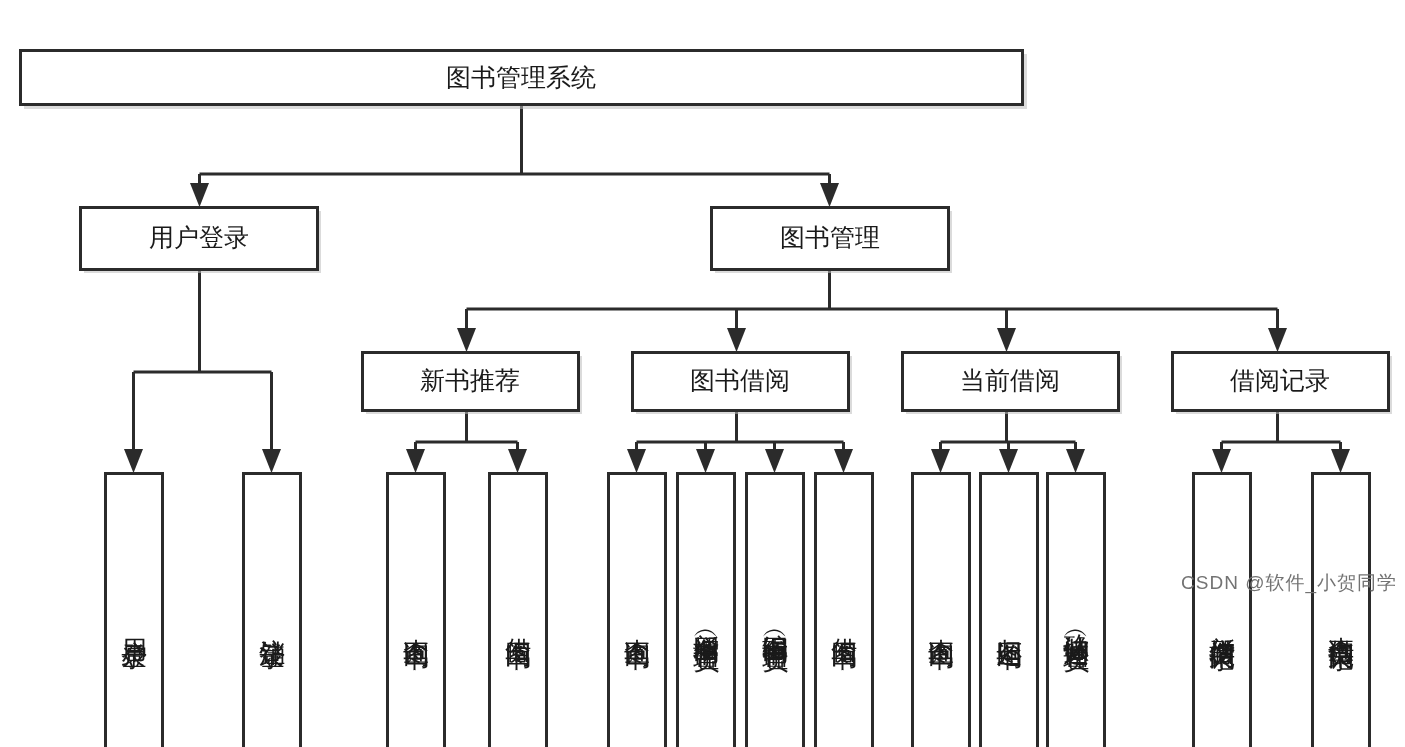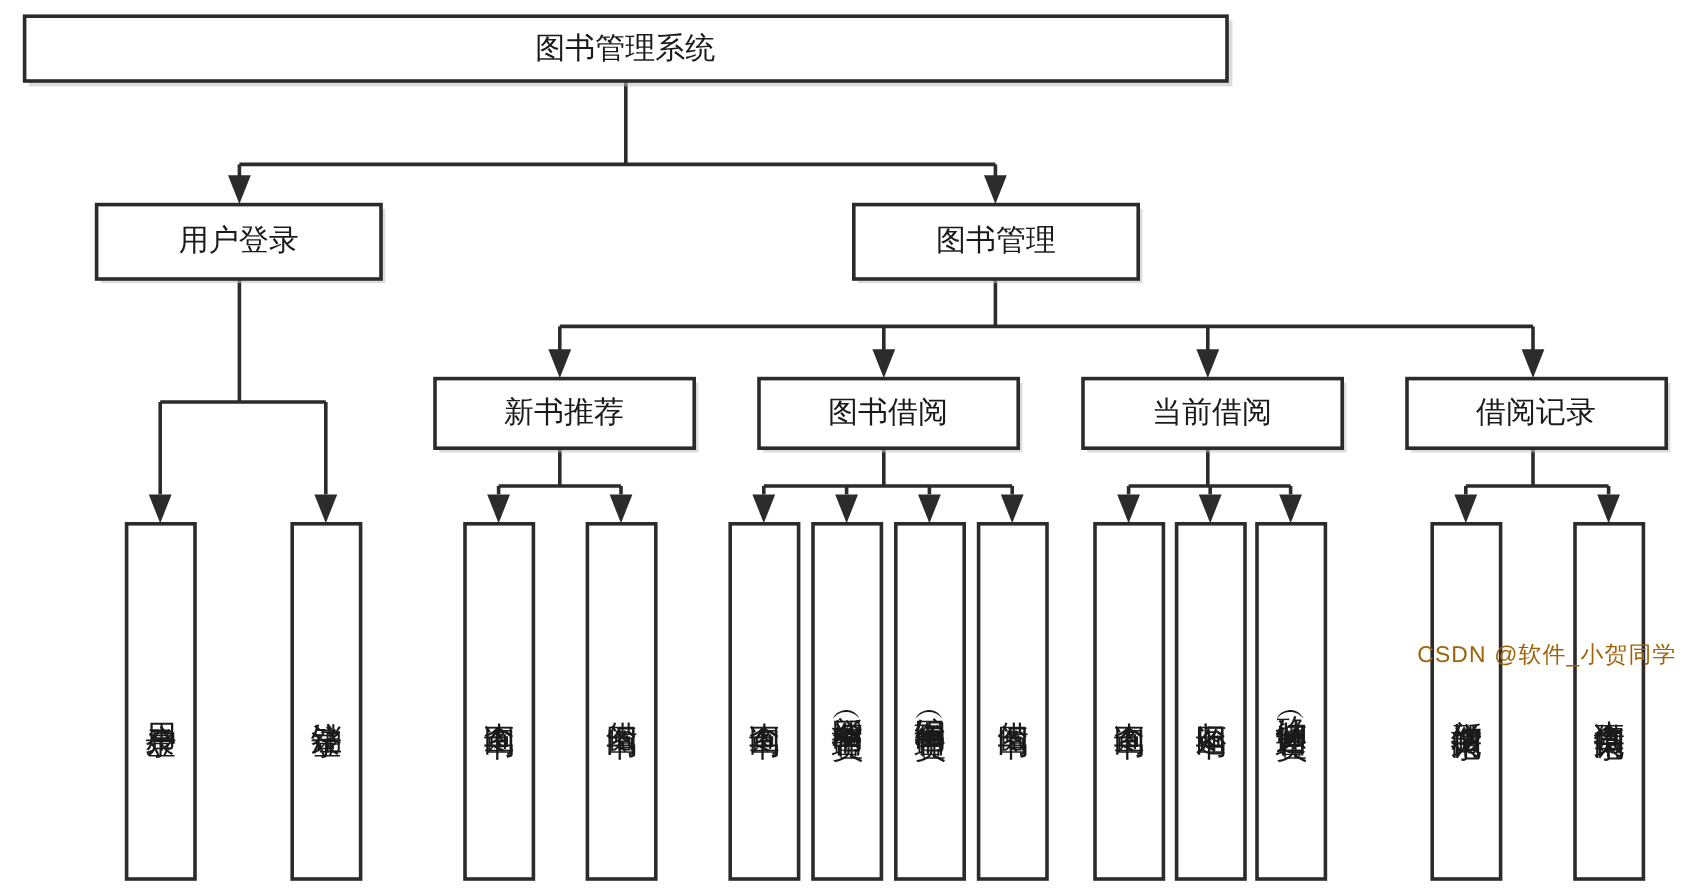--- a/index.html
+++ b/index.html
@@ -1,20 +1,20 @@
 <!DOCTYPE html>
 <html><head>
 <meta charset="utf-8">
 <style>
   html,body{margin:0;padding:0;background:#ffffff;}
   body{
     width:1405px;height:747px;overflow:hidden;
     font-family:"Liberation Sans","DejaVu Sans",sans-serif;
   }
-  #chart-root{position:relative;width:1405px;height:565px;background:#fff;}
+  #chart-root{position:relative;width:1405px;height:565px;background:#fff;margin-top:37px;}
   svg.flow{position:absolute;left:0;top:0;width:1405px;height:747px;}
 
   .node-box{
     fill:#ffffff;
     stroke:#2b2b2b;
     stroke-width:3;
   }
   .node-shadow{
     fill:#bdbdbd;
     stroke:none;
@@ -49,21 +49,21 @@
     justify-content:center;
     white-space:nowrap;
     pointer-events:none;
   }
   .watermark{
     position:absolute;
     right:8px;
     bottom:6px;
     font-family:"Liberation Sans","DejaVu Sans",sans-serif;
     font-size:19px;
-    color:#a16207;
+    color:#737373;
     letter-spacing:1px;
     white-space:nowrap;
   }
 </style>
 </head>
 <body>
 
 <div id="chart-root">
 
   <svg class="flow" viewBox="0 0 1405 747">

